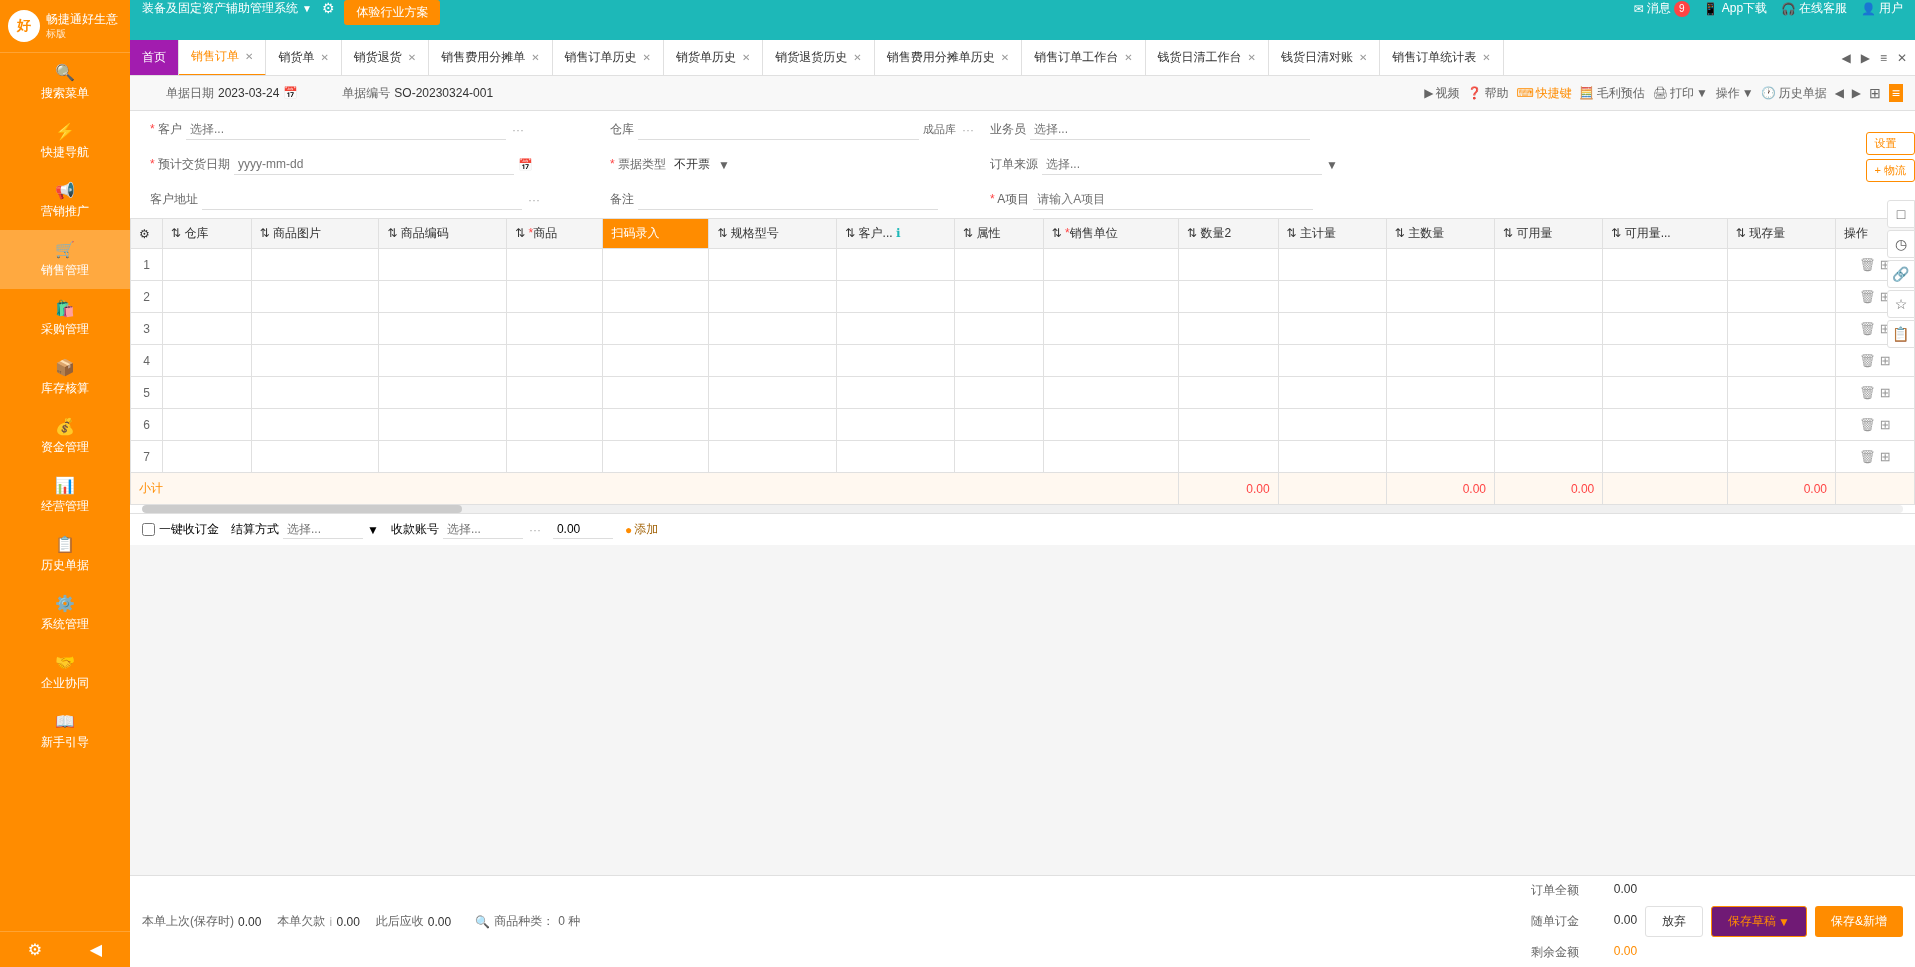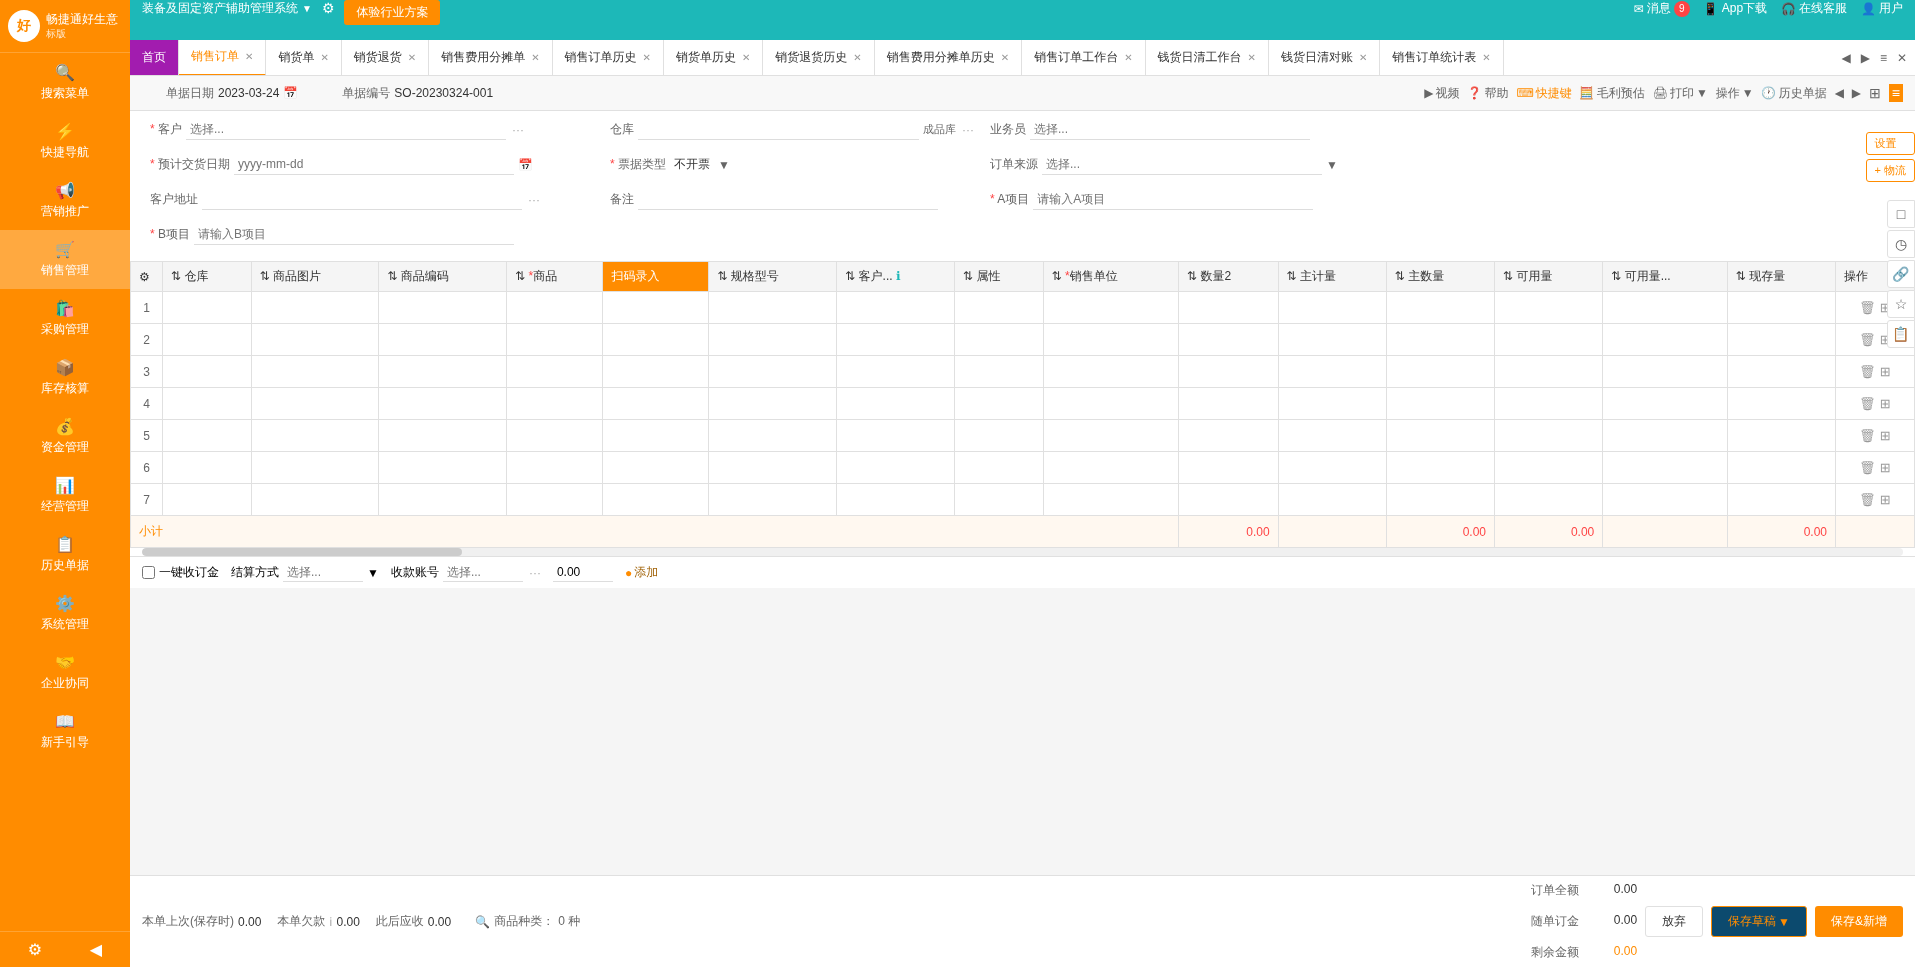--- a/index.html
+++ b/index.html
@@ -84,21 +84,21 @@
     .bottom-value { color: #333; }
     .bottom-right { margin-left: auto; display: flex; align-items: center; gap: 8px; }
     .order-summary { display: flex; flex-direction: column; gap: 14px; align-items: flex-end; font-size: 11px; color: #666; }
     .order-summary-row { display: flex; gap: 8px; }
     .order-summary-value { color: #333; min-width: 50px; text-align: right; }
     .order-summary-value.orange { color: #ff8c00; }
 
     
     .action-btns { display: flex; gap: 8px; }
     .btn-discard { background: #fff; border: 1px solid #e0e0e0; padding: 6px 16px; border-radius: 3px; cursor: pointer; color: #333; }
-    .btn-save-draft { background: #0c4a6e; border: 1px solid #ff8c00; padding: 6px 16px; border-radius: 3px; cursor: pointer; color: #ff8c00; display: flex; align-items: center; gap: 2px; }
+    .btn-save-draft { background: #701a75; border: 1px solid #ff8c00; padding: 6px 16px; border-radius: 3px; cursor: pointer; color: #ff8c00; display: flex; align-items: center; gap: 2px; }
     .btn-save-new { background: #ff8c00; border: none; padding: 6px 16px; border-radius: 3px; cursor: pointer; color: #fff; }
     .right-sidebar-btn { background: #fff; border: 1px solid #e0e0e0; width: 28px; height: 28px; display: flex; align-items: center; justify-content: center; cursor: pointer; font-size: 14px; color: #666; }
 
     
     .scroll-bar { height: 8px; background: #f0f0f0; margin: 0 12px; border-radius: 4px; overflow: hidden; }
     .scroll-thumb { width: 320px; height: 8px; background: #ccc; border-radius: 4px; }
 
     
     .payment-row { padding: 6px 12px; display: flex; align-items: center; gap: 12px; background: #fff; border-top: 1px solid #e0e0e0; }
     .payment-checkbox { display: flex; align-items: center; gap: 4px; }
@@ -362,26 +362,20 @@
         <div class="form-field" style="flex:2; max-width:380px;">
           <span class="form-field-label">备注</span>
           <input class="form-field-input" style="max-width: 300px;">
         </div>
         <div class="form-field" style="flex:2;">
           <span class="form-field-label required">A项目</span>
           <input class="form-field-input" style="max-width: 280px;" placeholder="请输入A项目">
         </div>
       </div>
 
-      <div class="form-row" style="padding: 6px 12px 8px; background:#fff;">
-        <div class="form-field" style="flex:2; max-width:460px;">
-          <span class="form-field-label required">B项目</span>
-          <input class="form-field-input" style="max-width: 320px;" placeholder="请输入B项目">
-        </div>
-      </div>
 
 
       <div class="table-container">
         <table>
           <thead>
             <tr>
               <th style="width:32px;">⚙</th>
               <th><span>⇅</span> <span>仓库</span></th>
               <th><span>⇅</span> <span>商品图片</span></th>
               <th><span>⇅</span> <span>商品编码</span></th>

